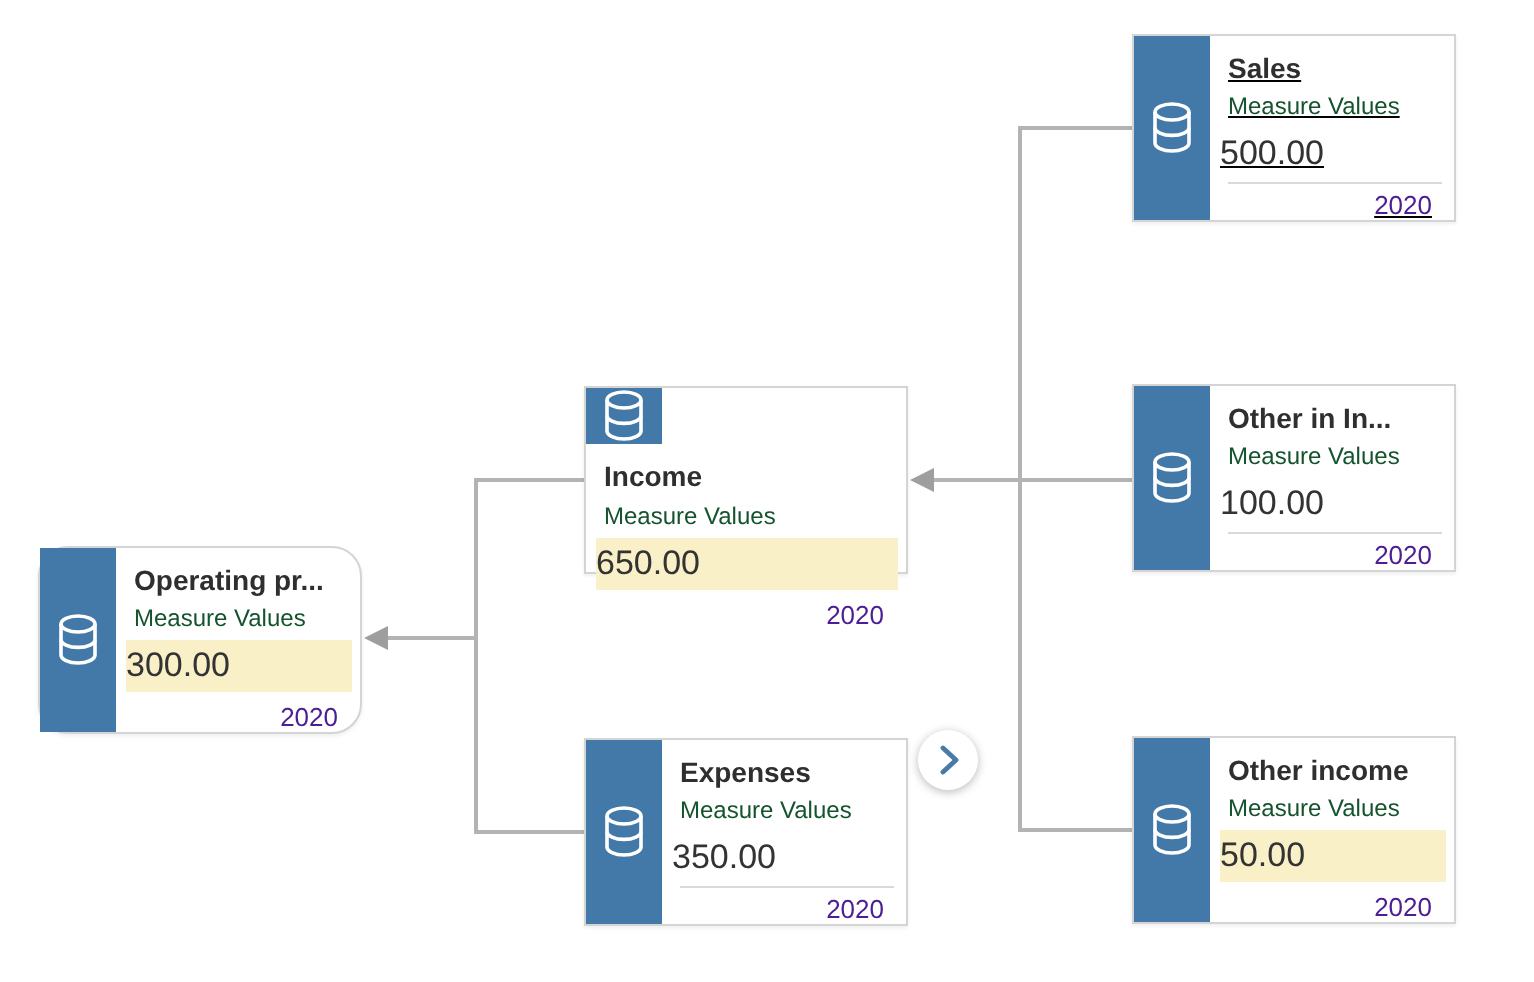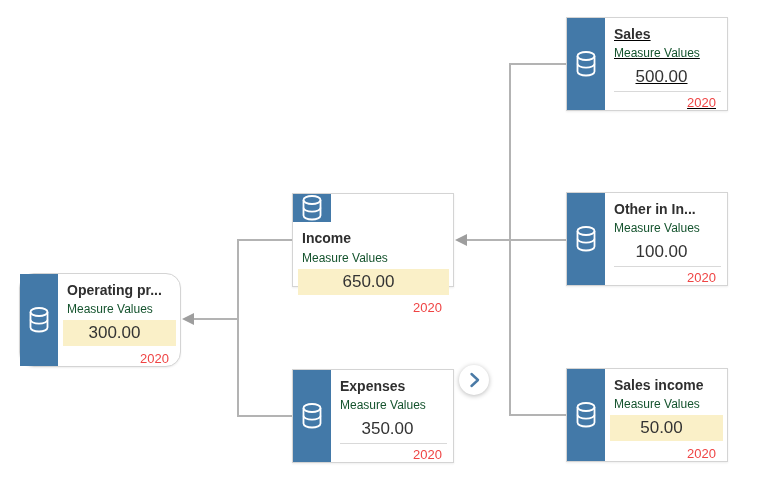--- a/index.html
+++ b/index.html
@@ -68,37 +68,37 @@
   .measure {
     font-size: 12px;
     color: #14532d;
     padding: 4px 8px 0 9px;
     line-height: 14px;
     white-space: nowrap;
   }
   .value-row {
     margin: 4px 4px 0 5px;
     padding: 2px 10px 2px 0;
-    text-align: center;
+    text-align: left;
     font-size: 17px;
     line-height: 22px;
     color: #333333;
     white-space: nowrap;
   }
   .node.highlighted .value-row {
     background: var(--value-highlight, #faf0c8);
   }
   .period-row {
     margin: 1px 6px 0 9px;
     padding: 3px 5px 0 0;
     border-top: 1px solid #d9d9d9;
     text-align: right;
     font-size: 13px;
     line-height: 15px;
-    color: #ef4444;
+    color: #4c1d95;
   }
   .node.highlighted .period-row {
     border-top-color: transparent;
   }
   .db-icon {
     display: block;
   }
   .expand-btn {
     position: absolute;
     left: 459px;
@@ -221,21 +221,21 @@
 
   <div class="node highlighted" style="left:566px; top:368px;">
     <div class="stripe">
       <svg class="db-icon" width="24" height="28" viewBox="0 0 24 28">
         <ellipse cx="12" cy="6" rx="8.5" ry="4" fill="none" stroke="#ffffff" stroke-width="1.8"></ellipse>
         <path d="M3.5 6 V21.5 A8.5 4 0 0 0 20.5 21.5 V6" fill="none" stroke="#ffffff" stroke-width="1.8"></path>
         <path d="M3.5 13.7 A8.5 4 0 0 0 20.5 13.7" fill="none" stroke="#ffffff" stroke-width="1.8"></path>
       </svg>
     </div>
     <div class="content">
-      <div class="title">Sales income</div>
+      <div class="title">Other income</div>
       <div class="measure">Measure Values</div>
       <div class="value-row">50.00</div>
       <div class="period-row">2020</div>
     </div>
   </div>
 
   <button class="expand-btn">
     <svg width="30" height="30" viewBox="0 0 30 30">
       <polyline class="chevron" points="12.5,9 19,15 12.5,21"></polyline>
     </svg>

